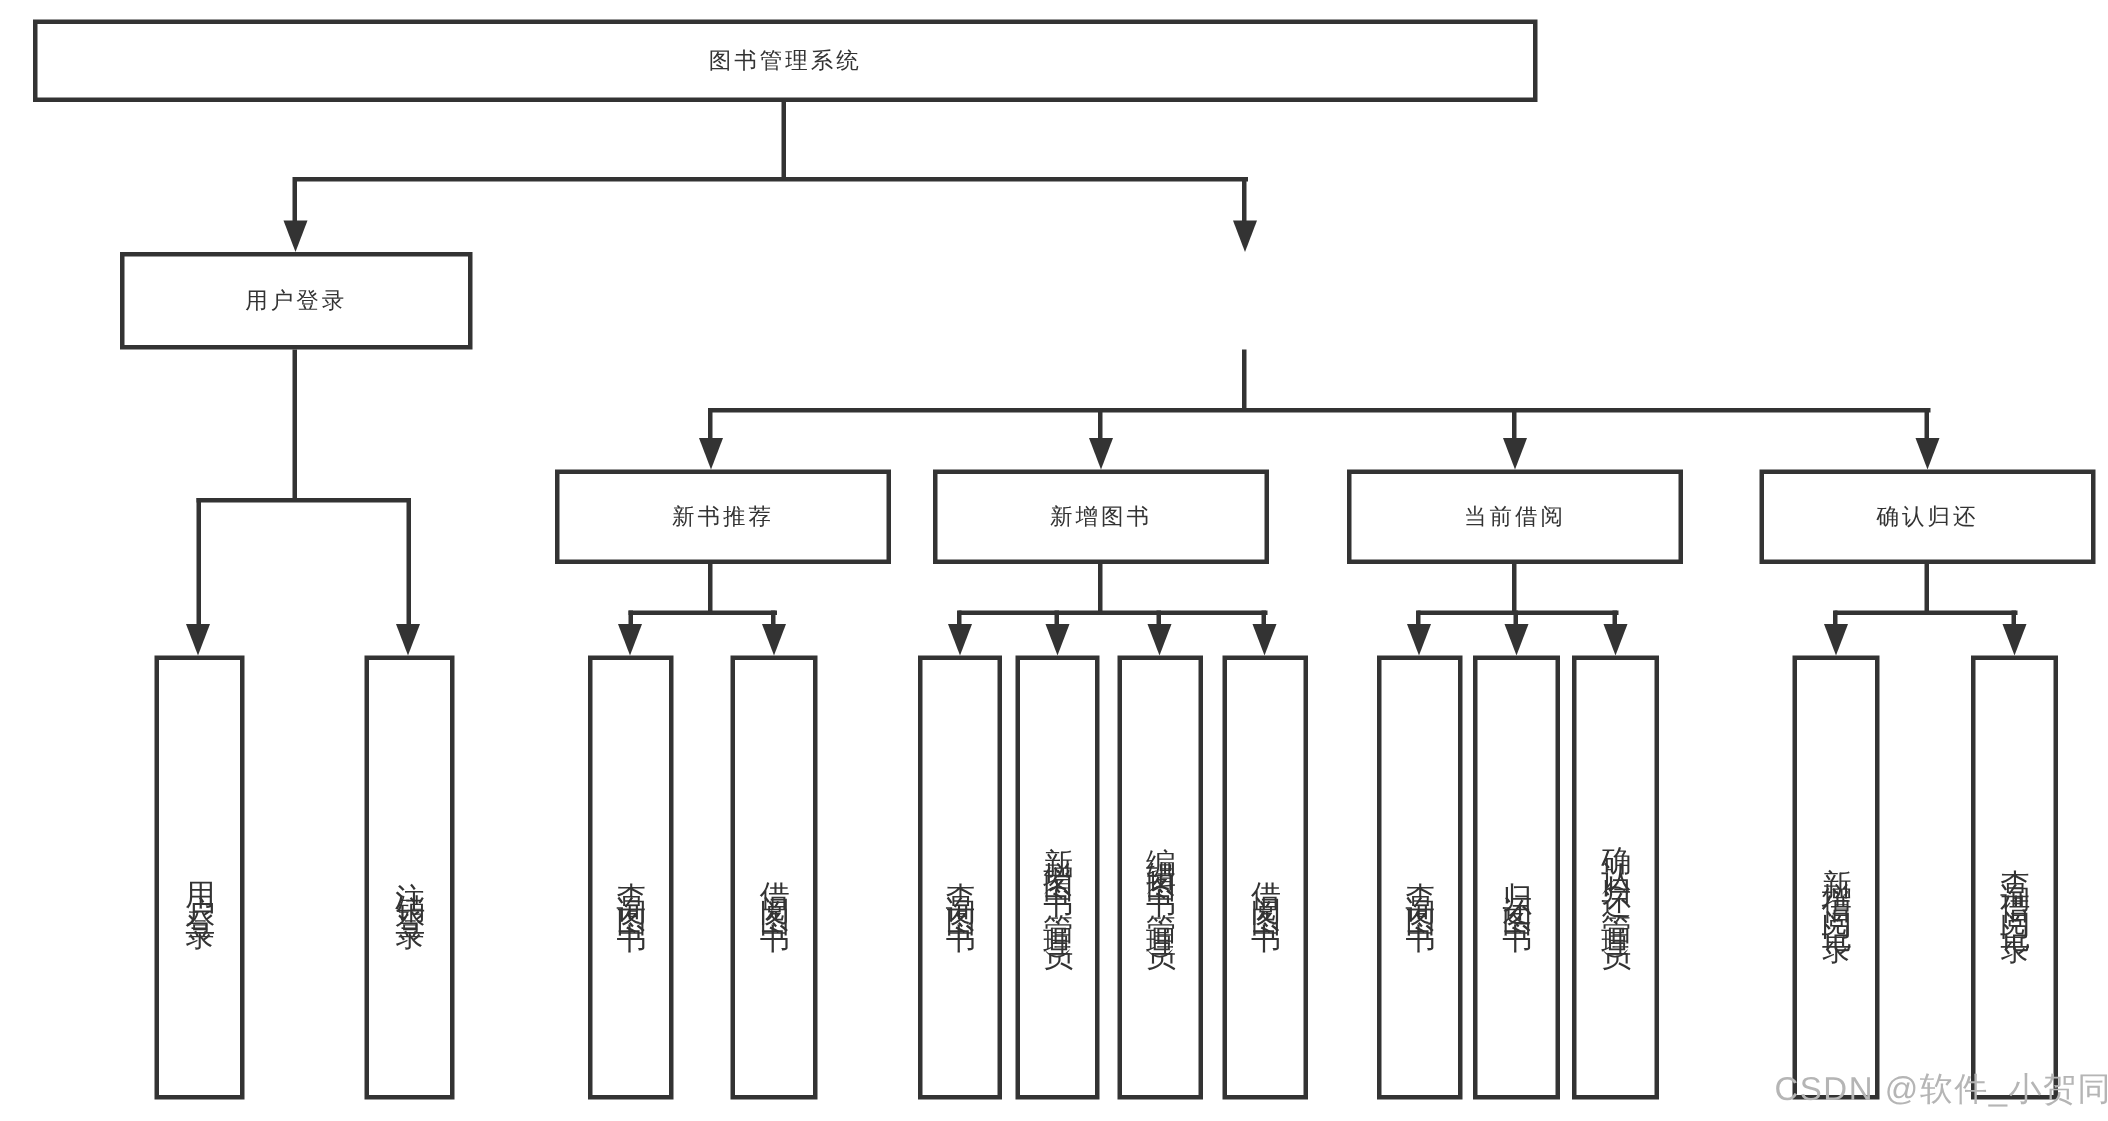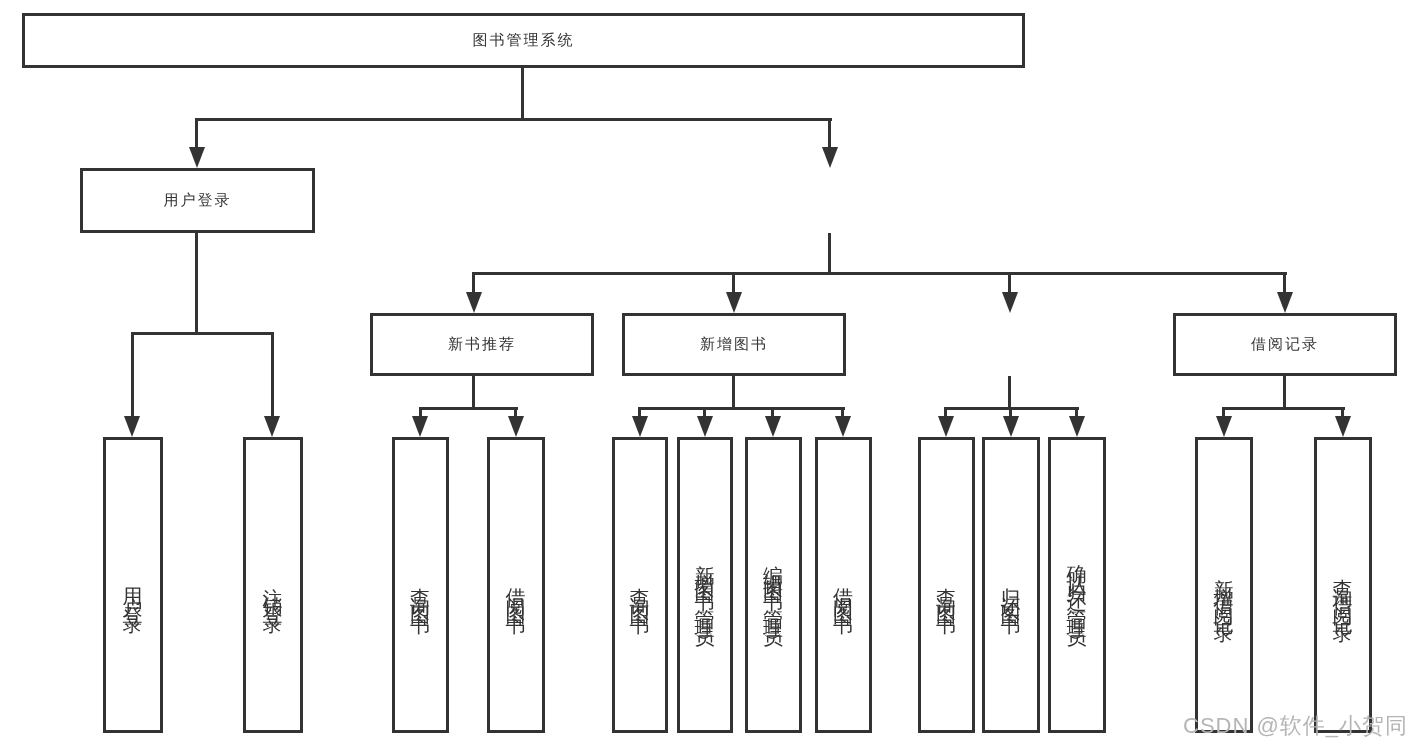--- a/index.html
+++ b/index.html
@@ -38,21 +38,22 @@
 <body>
 
 <div class="canvas">
 
   <div class="box h-box" style="left:22px;top:13px;width:1003px;height:55px">图书管理系统</div>
 
   <div class="box h-box" style="left:80px;top:168px;width:235px;height:65px">用户登录</div>
 
   <div class="box h-box" style="left:370px;top:313px;width:224px;height:63px">新书推荐</div>
   <div class="box h-box" style="left:622px;top:313px;width:224px;height:63px">新增图书</div>
-  <div class="box h-box" style="left:1173px;top:313px;width:224px;height:63px">借阅记录</div>
+  <div class="box h-box" style="left:898px;top:313px;width:224px;height:63px">当前借阅</div>
+  <div class="box h-box" style="left:1173px;top:313px;width:224px;height:63px">确认归还</div>
 
   <div class="box v-box" style="left:103px;top:437px;width:60px;height:296px">用户登录</div>
   <div class="box v-box" style="left:243px;top:437px;width:60px;height:296px">注销登录</div>
 
   <div class="box v-box" style="left:392px;top:437px;width:57px;height:296px">查询图书</div>
   <div class="box v-box" style="left:487px;top:437px;width:58px;height:296px">借阅图书</div>
 
   <div class="box v-box" style="left:612px;top:437px;width:56px;height:296px">查询图书</div>
   <div class="box v-box" style="left:677px;top:437px;width:56px;height:296px">新增图书（管理员）</div>
   <div class="box v-box" style="left:745px;top:437px;width:57px;height:296px">编辑图书（管理员）</div>

